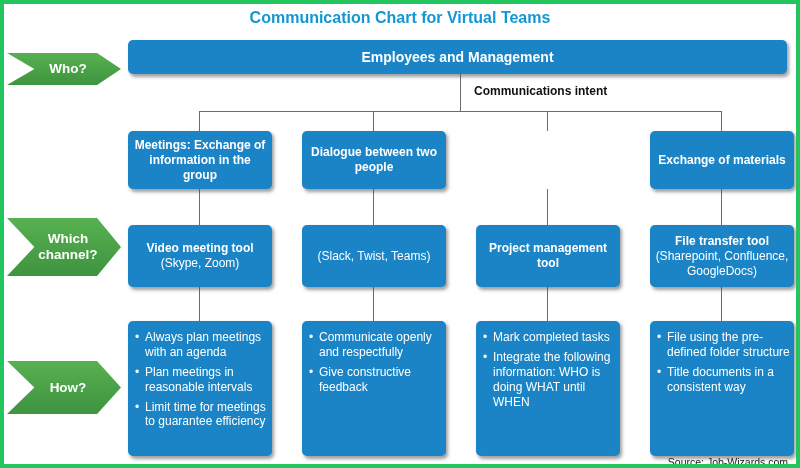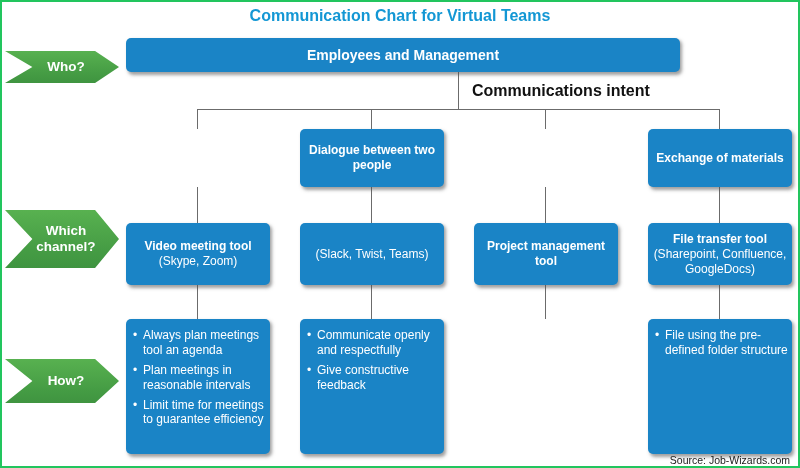--- a/index.html
+++ b/index.html
@@ -1,45 +1,45 @@
 <!DOCTYPE html>
 <html><head>
 <meta charset="utf-8">
 <style>
   html,body{margin:0;padding:0;background:#fff;}
   .canvas{
     position:relative;width:800px;height:468px;box-sizing:border-box;
-    border:2px solid #22c55e;background:#fff;overflow:hidden;
+    border:4px solid #22c55e;background:#fff;overflow:hidden;
     font-family:"Liberation Sans", sans-serif;
   }
   .title{
     position:absolute;top:5px;left:0;width:100%;text-align:center;
     font-size:16px;font-weight:bold;color:#1397d4;
   }
   
   .arrow{
     position:absolute;left:3px;width:114px;
     background:linear-gradient(180deg,#58b150 0%,#459c44 70%,#3f9440 100%);
     clip-path:polygon(0 0,79% 0,100% 50%,79% 100%,0 100%,24% 50%);
     display:flex;align-items:center;justify-content:center;
     color:#fff;font-weight:bold;font-size:13.5px;line-height:1.15;
     text-align:center;padding:0 8px 0 16px;box-sizing:border-box;
     filter:drop-shadow(1.5px 2px 2px rgba(0,0,0,0.35));
   }
   .arrow-who{top:33px;height:32px;margin-top:16px;}
   .arrow-what{top:128px;height:56px;}
-  .arrow-which{top:208px;height:58px;}
-  .arrow-how{top:357px;height:44px;}
+  .arrow-which{top:214px;height:58px;}
+  .arrow-how{top:357px;height:53px;}
   
   .bluebox{
     position:absolute;background:#1a84c6;color:#fff;border-radius:5px;
     box-shadow:2px 2.5px 3.5px rgba(80,80,80,0.55);box-sizing:border-box;
   }
   .bar{
-    left:124px;top:36px;width:554px;height:34px;
+    left:124px;top:36px;width:659px;height:34px;
     display:flex;align-items:center;justify-content:center;
     font-size:14px;font-weight:bold;
   }
   .colbox{width:144px;}
   .c1{left:124px;} .c2{left:298px;} .c3{left:472px;} .c4{left:646px;}
   .what-box{top:127px;height:58px;}
   .channel-box{top:221px;height:62px;}
   .centerbox{
     display:flex;flex-direction:column;align-items:center;justify-content:center;
     text-align:center;font-size:12px;line-height:1.25;padding:3px 5px;
@@ -47,21 +47,21 @@
   .bold{font-weight:bold;}
   .how-box{top:317px;height:135px;padding:9px 4px 4px 7px;font-size:12px;}
   ul.bullets{margin:0;padding:0;list-style:none;}
   ul.bullets li{position:relative;padding-left:10px;line-height:1.24;margin-bottom:5px;}
   ul.bullets li::before{content:"\2022";position:absolute;left:0;}
   
   .line{position:absolute;background:#6b6b6b;}
   .v{width:1px;} .h{height:1px;}
   .intent{
     position:absolute;left:470px;top:80px;
-    font-size:16px;font-weight:bold;color:#111;
+    font-size:12px;font-weight:bold;color:#111;
   }
   .source{
     position:absolute;right:8px;top:452px;
     font-size:10.5px;color:#1a1a1a;
   }
 </style>
 </head>
 <body>
 
 <div class="canvas">
@@ -92,20 +92,23 @@
       <span>Which channel?</span>
     </div>
   <div class="arrow arrow-how">
       <span>How?</span>
     </div>
 
   <div class="bluebox bar">
     <span>Employees and Management</span>
   </div>
 
+  <div class="bluebox colbox centerbox what-box c1 bold">
+      <span>Meetings: Exchange of information in the group</span>
+    </div>
   <div class="bluebox colbox centerbox what-box c2 bold">
       <span>Dialogue between two people</span>
     </div>
   <div class="bluebox colbox centerbox channel-box c1">
     <span class="bold">Video meeting tool</span>
     <span>(Skype, Zoom)</span>
   </div>
 
   <div class="bluebox colbox centerbox what-box c4 bold">
       <span>Exchange of materials</span>
@@ -116,32 +119,39 @@
   <div class="bluebox colbox centerbox channel-box c3">
     <span class="bold">Project management tool</span>
   </div>
   <div class="bluebox colbox centerbox channel-box c4">
     <span class="bold">File transfer tool</span>
     <span>(Sharepoint, Confluence, GoogleDocs)</span>
   </div>
 
   <div class="bluebox colbox how-box c1">
     <ul class="bullets">
-      <li>Always plan meetings tool an agenda</li>
+      <li>Always plan meetings with an agenda</li>
       <li>Plan meetings in reasonable intervals</li>
       <li>Limit time for meetings to guarantee efficiency</li>
     </ul>
   </div>
   <div class="bluebox colbox how-box c2">
     <ul class="bullets">
       <li>Communicate openly and respectfully</li>
       <li>Give constructive feedback</li>
     </ul>
   </div>
+  <div class="bluebox colbox how-box c3">
+    <ul class="bullets">
+      <li>Mark completed tasks</li>
+      <li>Integrate the following information: WHO is doing WHAT until WHEN</li>
+    </ul>
+  </div>
   <div class="bluebox colbox how-box c4">
     <ul class="bullets">
       <li>File using the pre-defined folder structure</li>
+      <li>Title documents in a consistent way</li>
     </ul>
   </div>
 
   <div class="source">Source: Job-Wizards.com</div>
 
 </div>
 
 </body></html>

